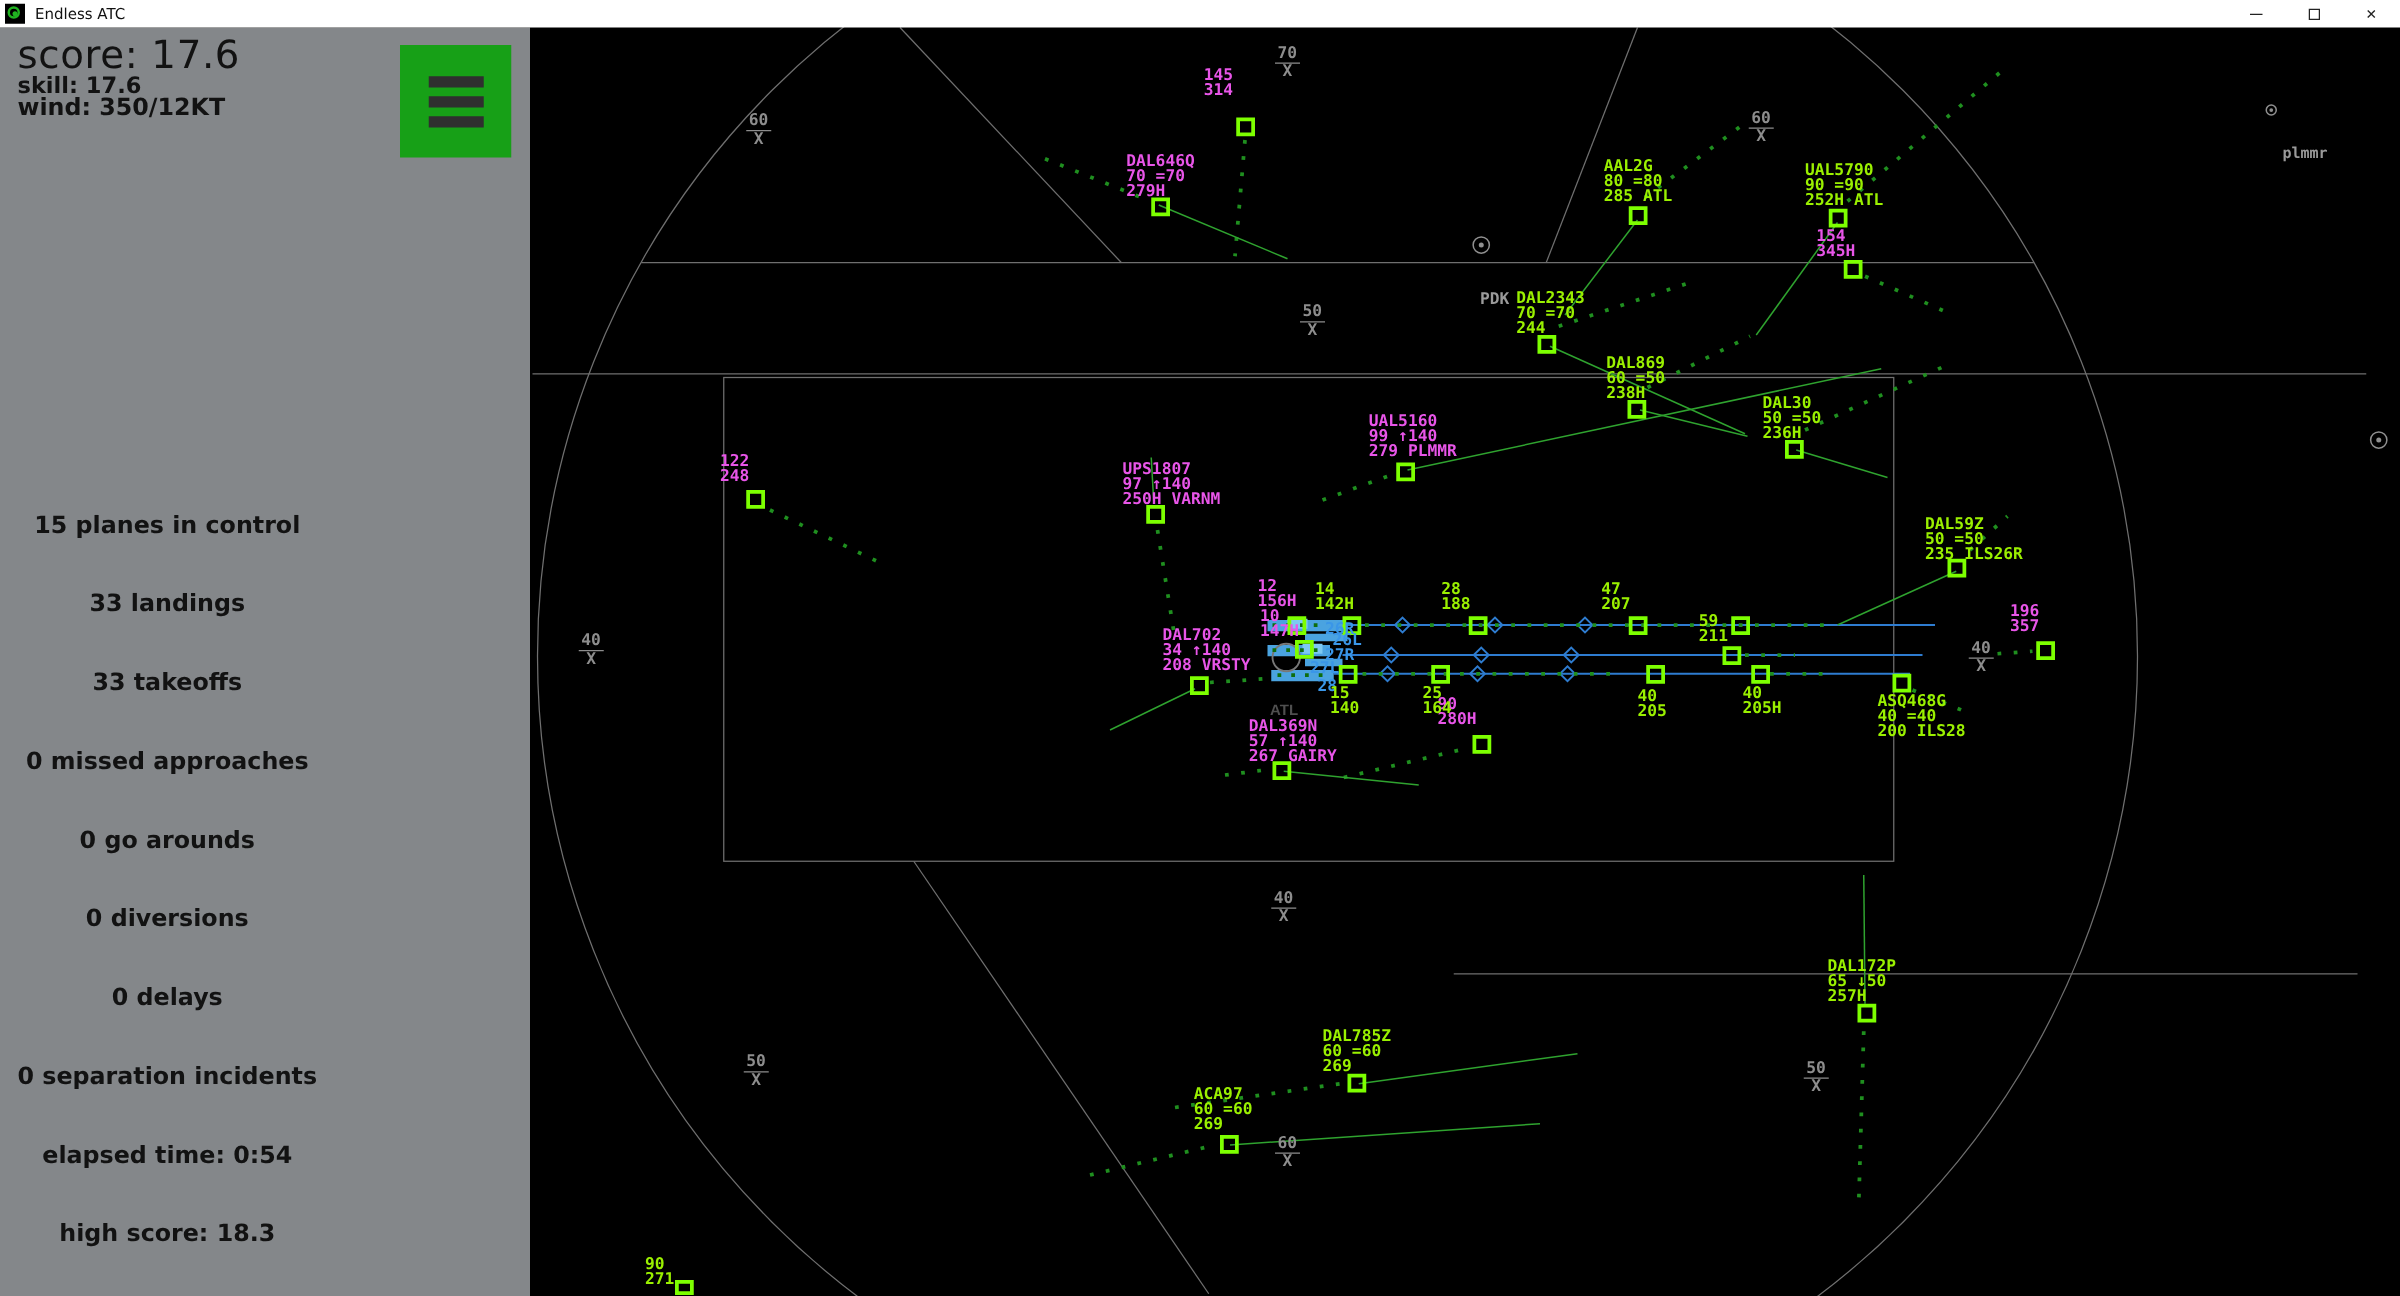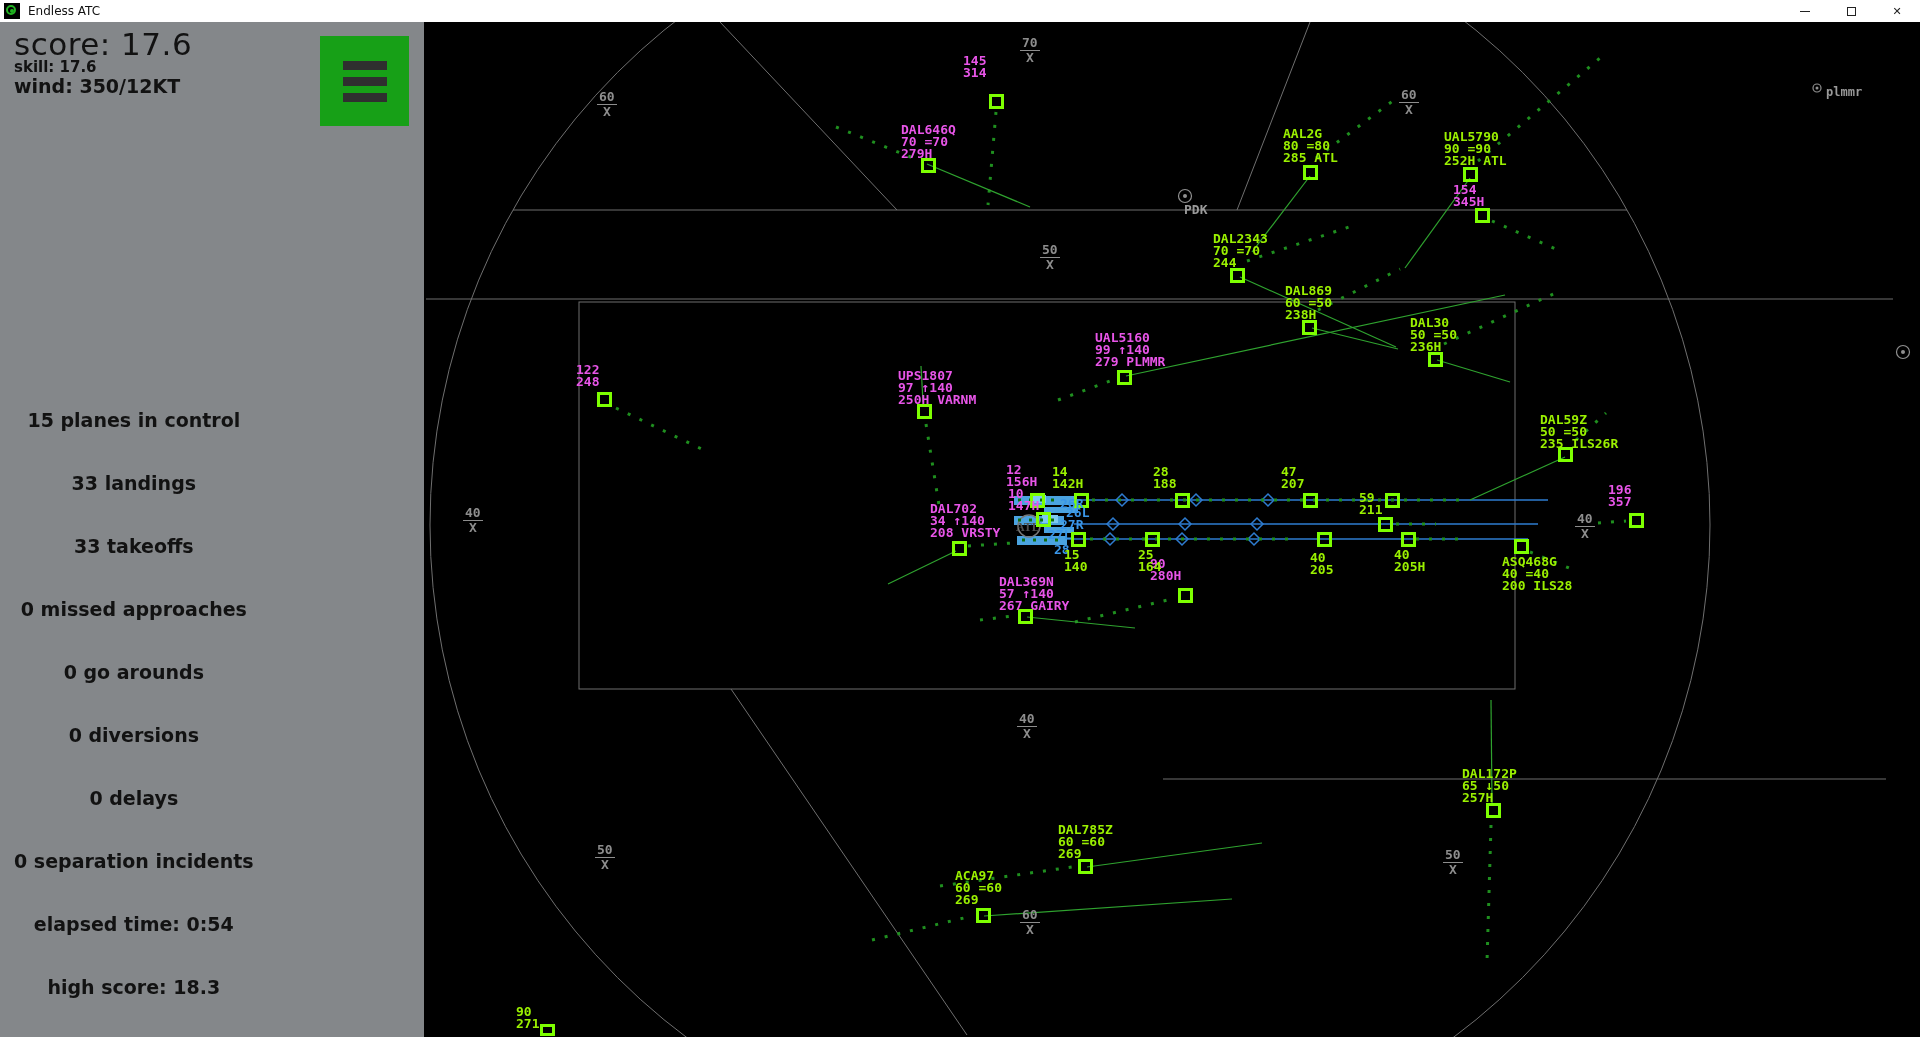--- a/index.html
+++ b/index.html
@@ -24,34 +24,34 @@
   .wbtn .min{display:block;width:10px;height:0;border-top:1px solid #222;}
   .wbtn .max{display:block;width:9px;height:9px;border:1px solid #222;}
 
   
   #radar{position:absolute;left:0;top:0;width:1920px;height:1037px;background:var(--bg);z-index:1;}
   #overlay{position:absolute;left:0;top:0;width:1920px;height:1037px;pointer-events:none;}
 
   
   #sidebar{position:absolute;left:0;top:22px;width:424px;height:1015px;background:var(--sidebar);z-index:40;color:var(--panel-text);}
   #score{position:absolute;left:14px;top:4px;font-size:31px;font-weight:normal;letter-spacing:.5px;}
-  #skill{position:absolute;left:14px;top:36px;font-size:15px;font-weight:bold;}
+  #skill{position:absolute;left:14px;top:36px;font-size:18px;font-weight:bold;}
   #wind{position:absolute;left:14px;top:53px;font-size:19px;font-weight:bold;}
   #menubtn{position:absolute;left:320px;top:14px;width:89px;height:90px;background:var(--menu-green);display:flex;flex-direction:column;align-items:center;justify-content:center;gap:7px;cursor:pointer;}
   #menubtn i{display:block;width:44px;height:9px;background:#2f2f2f;}
   #stats{position:absolute;left:14px;top:346px;font-size:19px;font-weight:bold;line-height:21px;white-space:pre;}
   #stats div{height:21px;text-align:center;}
 
   
   .tag{position:absolute;font-family:"DejaVu Sans Mono",monospace;font-size:13px;font-weight:bold;line-height:12px;white-space:pre;letter-spacing:0;z-index:6;}
   .m{color:var(--magenta);}
   .g{color:var(--green);}
   .rwl{position:absolute;font-family:"DejaVu Sans Mono",monospace;font-size:13px;font-weight:bold;color:var(--blue-label);z-index:5;}
-  .atl{position:absolute;font-family:Liberation Serif, serif;font-size:12px;font-weight:bold;color:var(--atl);z-index:2;}
-  .nav{position:absolute;font-family:"DejaVu Sans Mono",monospace;font-size:13px;font-weight:bold;color:#9a9a9a;z-index:3;}
+  .atl{position:absolute;font-family:Liberation Sans, sans-serif;font-size:12px;font-weight:bold;color:var(--atl);z-index:2;margin-top:41px;}
+  .nav{position:absolute;font-family:"DejaVu Sans Mono",monospace;font-size:13px;font-weight:bold;color:#9a9a9a;z-index:3;margin-top:30px;}
   .am{position:absolute;font-family:"DejaVu Sans Mono",monospace;font-size:13px;font-weight:bold;color:var(--gray-text);text-align:center;z-index:3;}
   .am span{display:block;line-height:14px;padding:0 2px;}
   .am span:first-child{border-bottom:1px solid var(--gray-text);}
 
   .sq{position:absolute;width:15px;height:15px;border:3px solid #7dff00;background:transparent;z-index:5;}
   .sq.cut{height:12px;}
 
   
   .ln{stroke:var(--gray-line);stroke-width:1;fill:none;}
   .cl{stroke:var(--blue);stroke-width:1.5;fill:none;}

